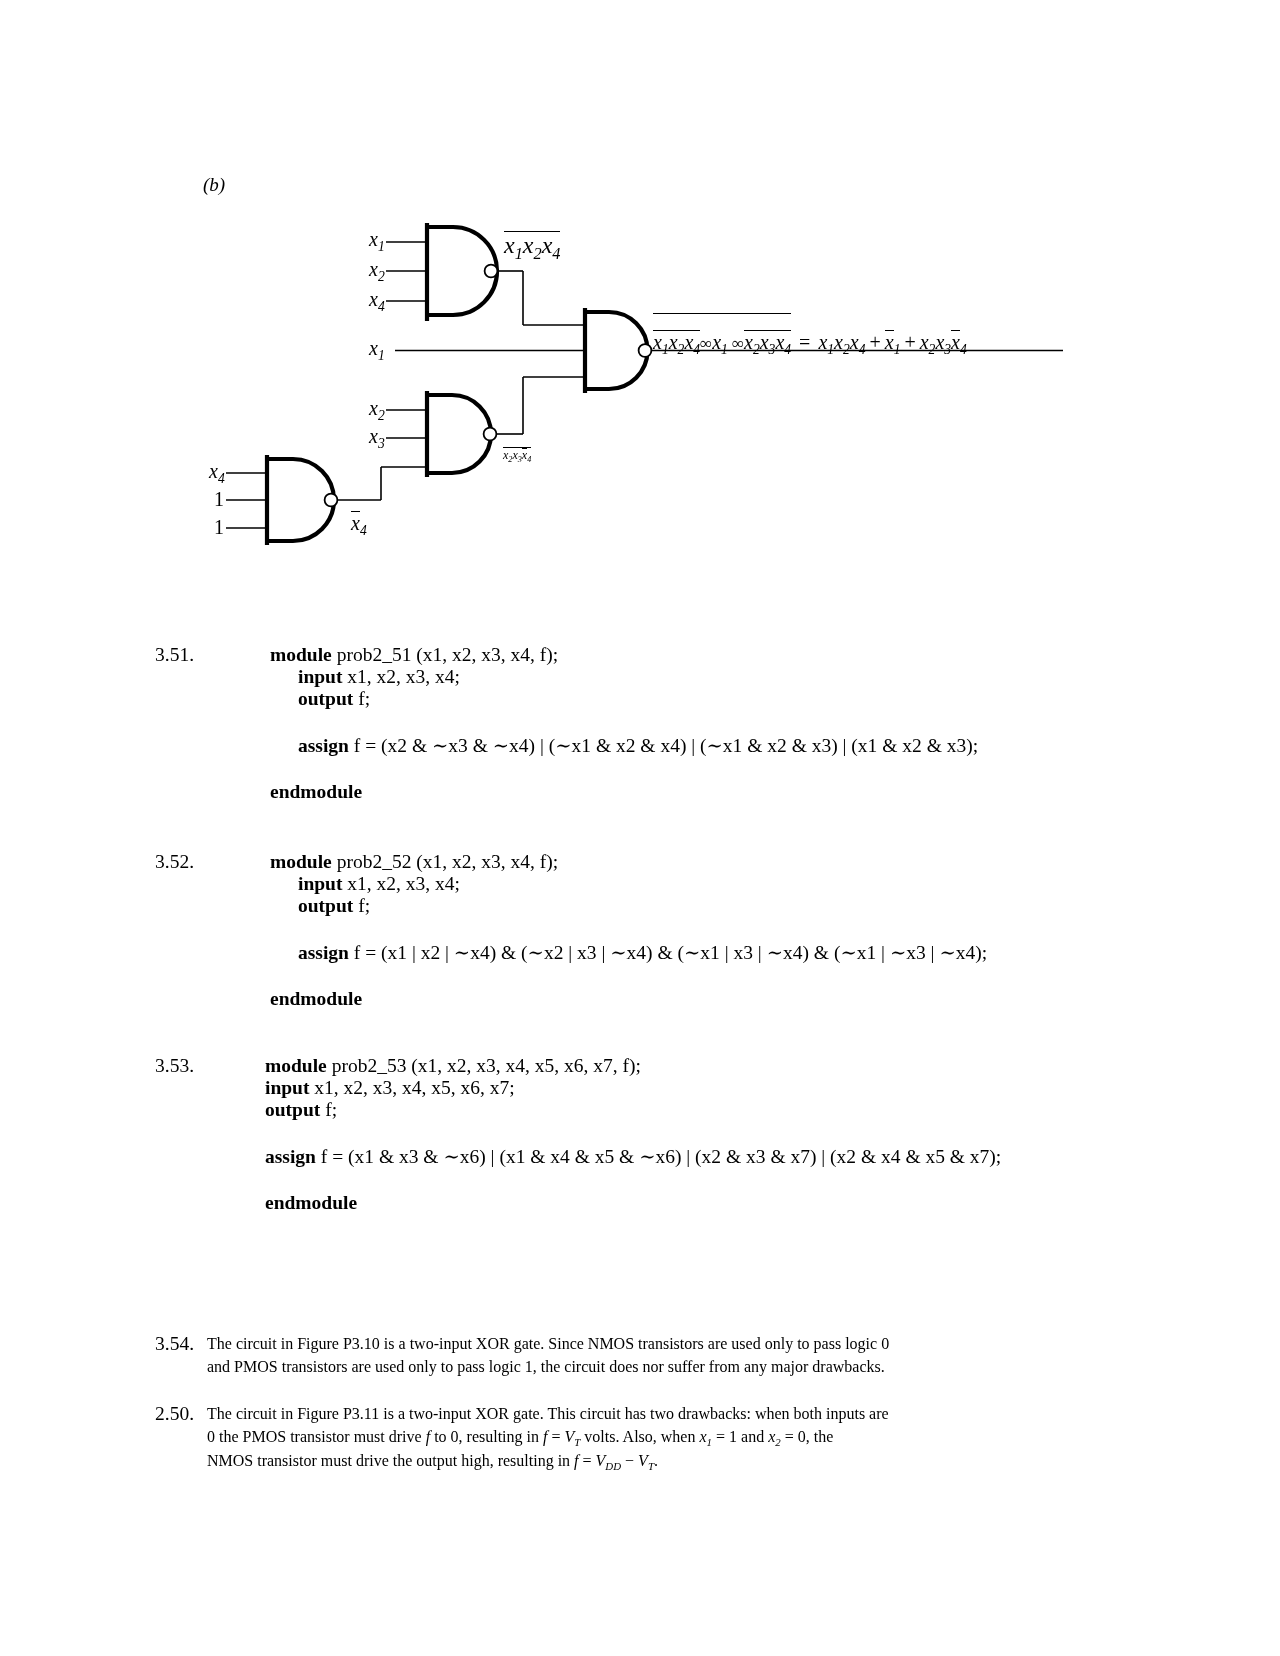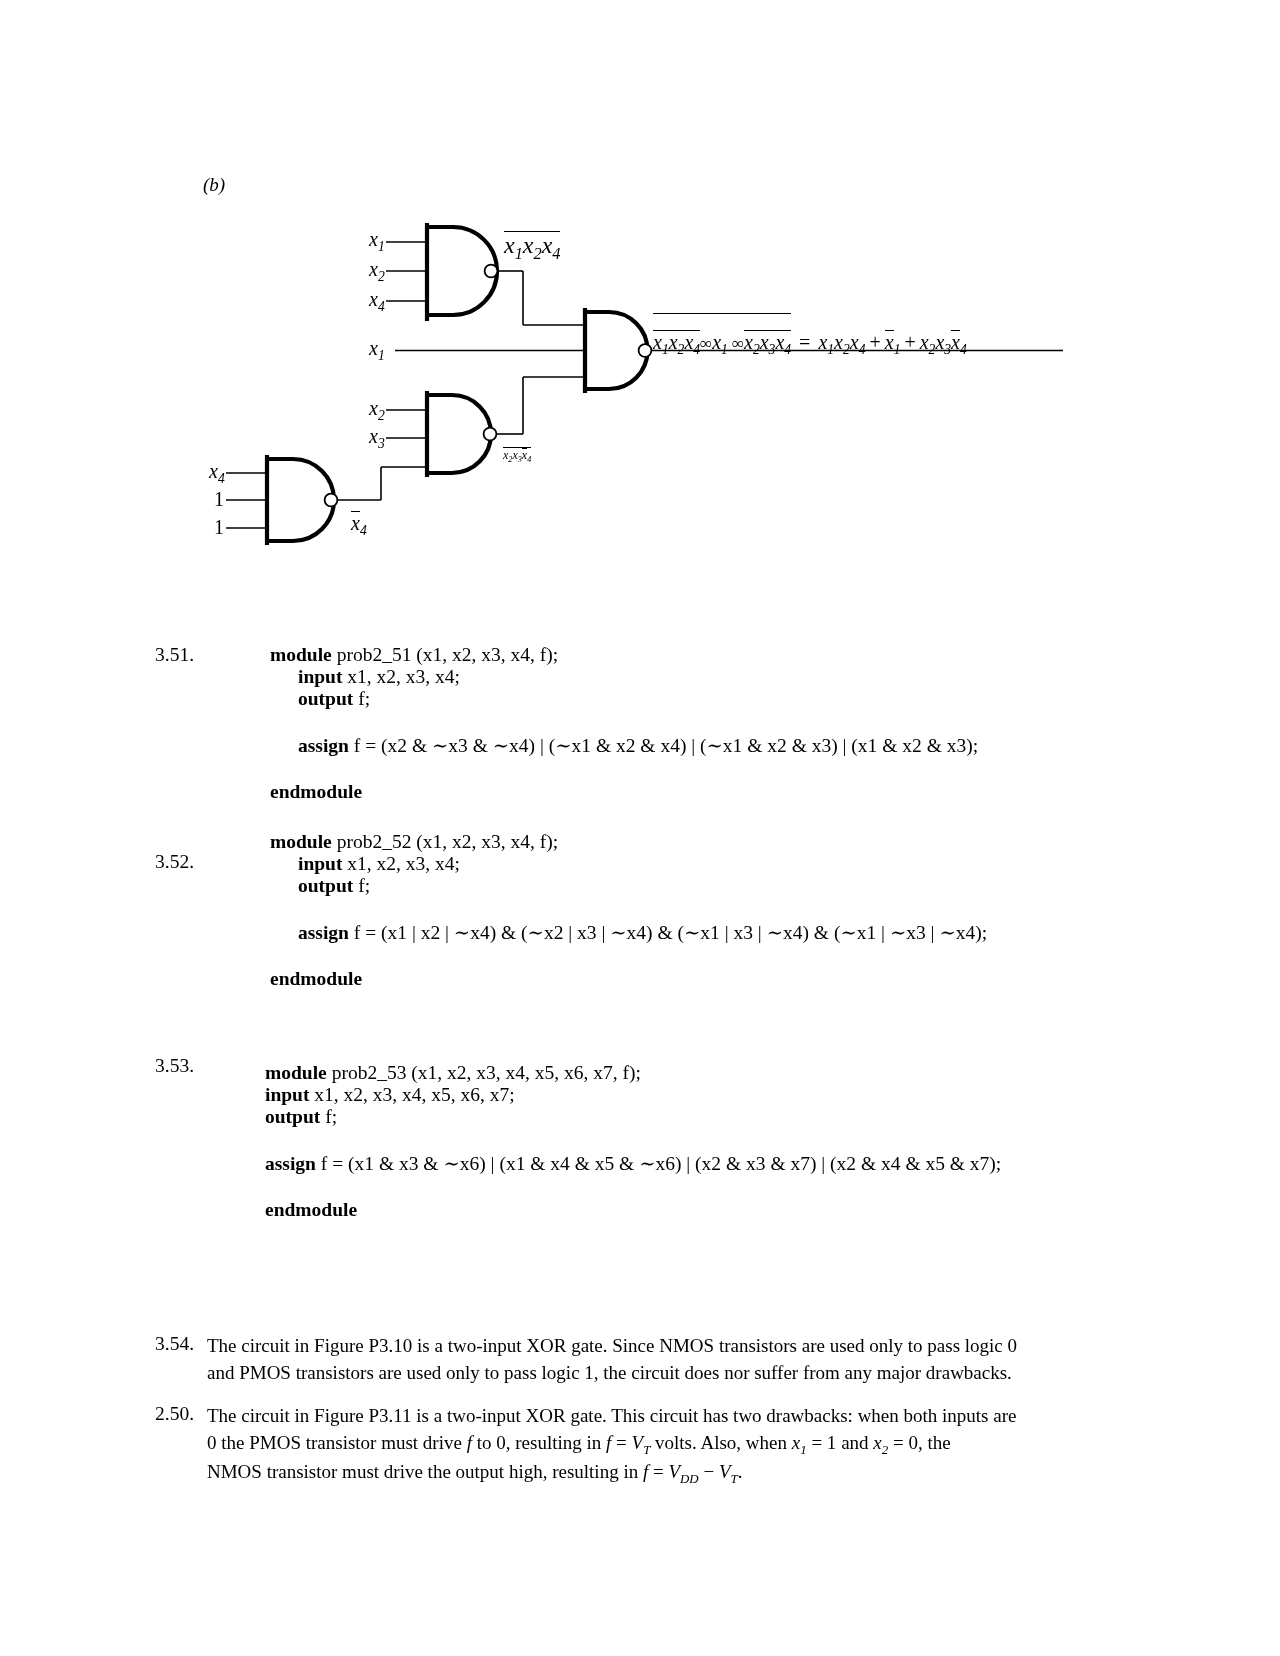--- a/index.html
+++ b/index.html
@@ -83,21 +83,21 @@
   }
   .prob-num {
     position: absolute;
     font-size: 19.5px;
   }
   .code-line { white-space: nowrap; }
   .kw { font-weight: bold; }
 
   .para {
     position: absolute;
-    font-size: 19px;
+    font-size: 16px;
     line-height: 1.42;
   }
   .para-num {
     position: absolute;
     font-size: 19.5px;
   }
 
   .footer {
     position: absolute;
     left: 0;
@@ -218,38 +218,38 @@
     <div class="code-line" style="padding-left:28px;">
       <span class="kw">output</span><span>  f;</span>
     </div>
     <div class="code-line" style="padding-left:28px; margin-top:24px;">
       <span class="kw">assign</span><span> f = (x2 &amp; ∼x3 &amp; ∼x4) | (∼x1 &amp; x2 &amp; x4) | (∼x1 &amp; x2 &amp; x3) | (x1 &amp; x2 &amp; x3);</span>
     </div>
     <div class="code-line kw" style="margin-top:24px;">endmodule</div>
   </div>
 
   <div class="prob-num" style="left:155px; top:851px;">3.52.</div>
-  <div class="prob" style="left:270px; top:831px;">
+  <div class="prob" style="left:270px; top:851px;">
     <div class="code-line">
       <span class="kw">module</span><span> prob2_52 (x1, x2, x3, x4, f);</span>
     </div>
     <div class="code-line" style="padding-left:28px;">
       <span class="kw">input</span><span>  x1, x2, x3, x4;</span>
     </div>
     <div class="code-line" style="padding-left:28px;">
       <span class="kw">output</span><span>  f;</span>
     </div>
     <div class="code-line" style="padding-left:28px; margin-top:24px;">
       <span class="kw">assign</span><span> f = (x1 | x2 | ∼x4) &amp; (∼x2 | x3 | ∼x4) &amp; (∼x1 | x3 | ∼x4) &amp; (∼x1 | ∼x3 | ∼x4);</span>
     </div>
     <div class="code-line kw" style="margin-top:24px;">endmodule</div>
   </div>
 
   <div class="prob-num" style="left:155px; top:1055px;">3.53.</div>
-  <div class="prob" style="left:265px; top:1055px;margin-top:7px;">
+  <div class="prob" style="left:265px; top:1055px;">
     <div class="code-line">
       <span class="kw">module</span><span> prob2_53 (x1, x2, x3, x4, x5, x6, x7, f);</span>
     </div>
     <div class="code-line">
       <span class="kw">input</span><span>  x1, x2, x3, x4, x5, x6, x7;</span>
     </div>
     <div class="code-line">
       <span class="kw">output</span><span>  f;</span>
     </div>
     <div class="code-line" style="margin-top:24px;">

